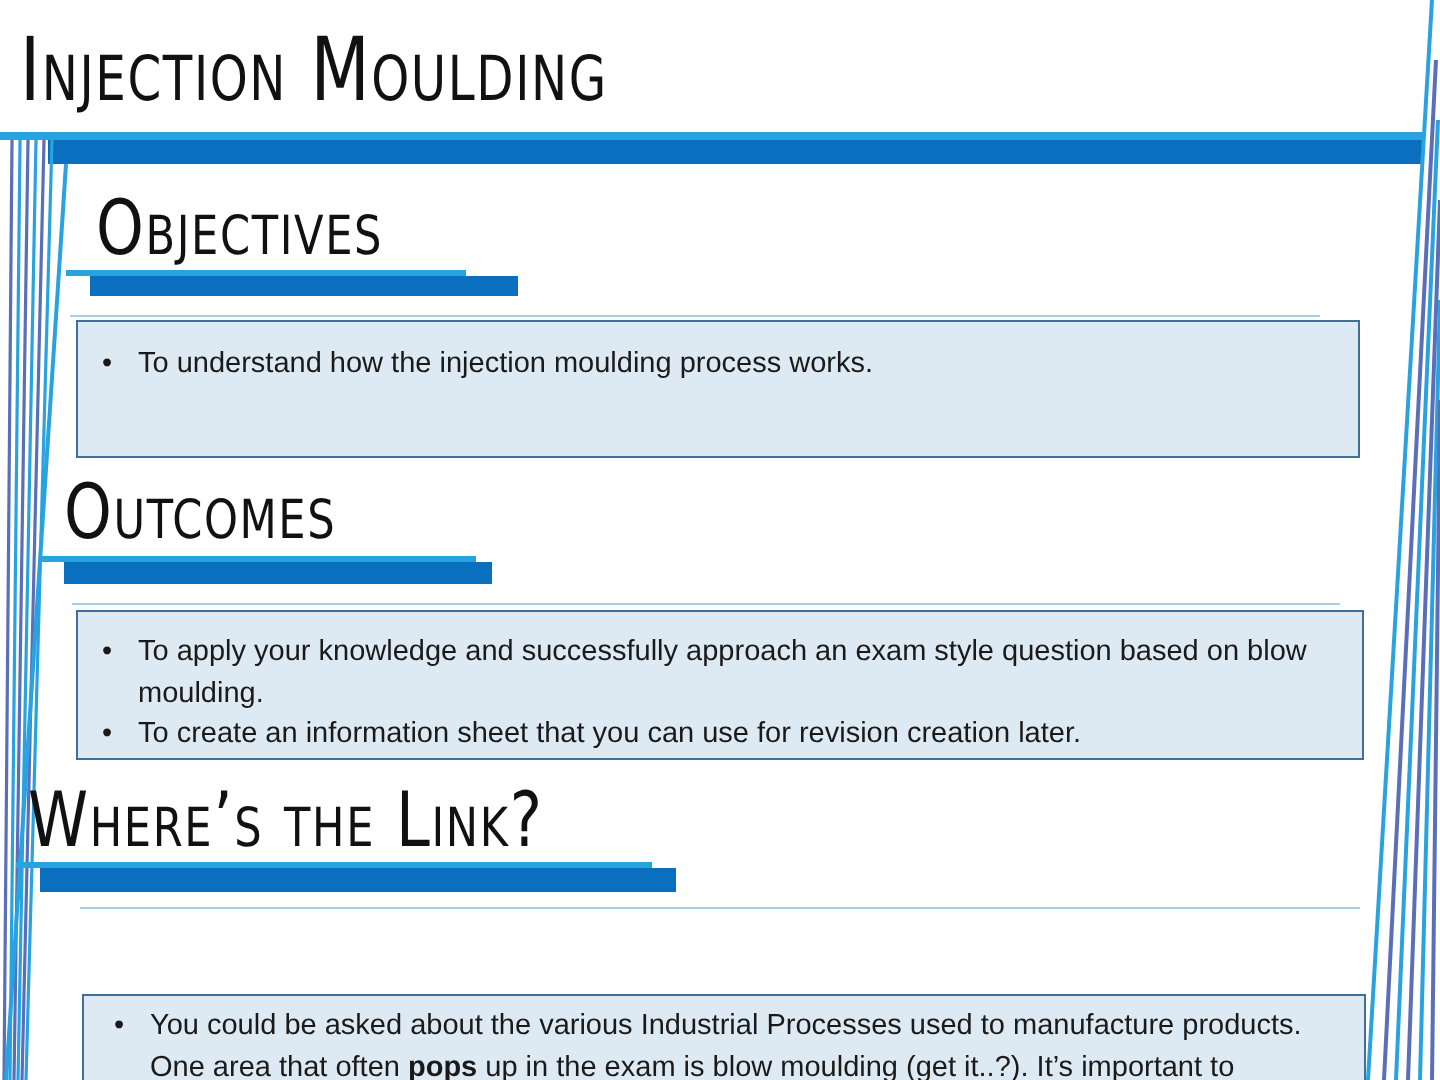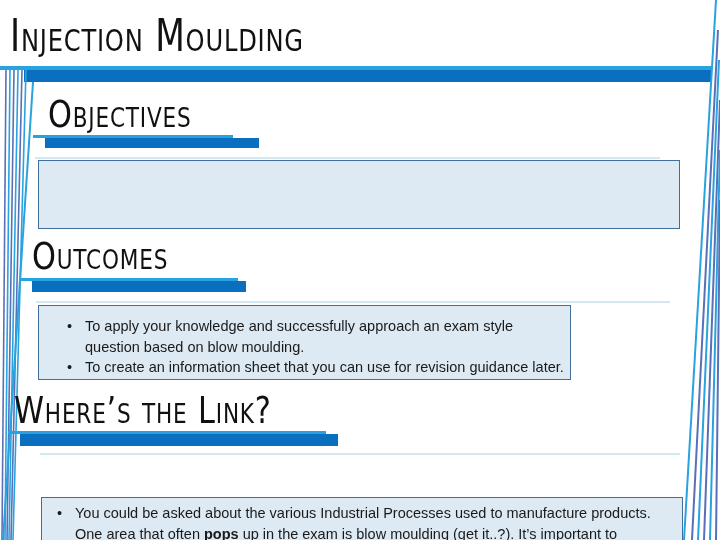--- a/index.html
+++ b/index.html
@@ -8,21 +8,21 @@
   .title { position:absolute; left:10px; top:10px; font-family:"DejaVu Sans", sans-serif; font-size:44px; color:#111; letter-spacing:1px; font-variant:small-caps; line-height:52px; transform:scaleX(0.78); transform-origin:left top; font-weight:400; }
   .heading { position:absolute; font-family:"DejaVu Sans", sans-serif; color:#111; font-variant:small-caps; letter-spacing:1px; transform:scaleX(0.8); transform-origin:left top; white-space:nowrap; }
   .h-obj { left:48px; top:92px; font-size:38px; line-height:44px; }
   .h-out { left:32px; top:234px; font-size:38px; line-height:44px; }
   .h-link { left:14px; top:388px; font-size:38px; line-height:44px; }
   .box { position:absolute; background:#dde9f3; border:1.5px solid #3f6f9a; box-sizing:border-box; font-size:14.5px; color:#1a1a1a; line-height:20.5px; }
   .box ul { margin:0; padding:0; list-style:none; }
   .box li { position:relative; padding-left:30px; }
   .box li::before { content:"•"; position:absolute; left:12px; top:0; }
   .b1 { left:38px; top:160px; width:642px; height:69px; padding:11px 0 0 0; }
-  .b2 { left:38px; top:305px; width:533px; height:75px; padding:10px 0 0 16px; }
+  .b2 { left:38px; top:305px; width:644px; height:75px; padding:10px 0 0 0; }
   .b3 { left:41px; top:457px; width:642px; height:74px; padding:5px 0 0 3px;margin-top:40px; }
 </style>
 </head>
 <body>
 
 <svg class="deco" viewBox="0 0 720 540">
 
   <rect x="0" y="66" width="712" height="4" fill="#29a3df"></rect>
   <rect x="24" y="70" width="688" height="12" fill="#0b6fc0"></rect>
 
@@ -56,28 +56,29 @@
   <rect x="8" y="431" width="318" height="3" fill="#29a3df"></rect>
   <rect x="20" y="434" width="318" height="12" fill="#0b6fc0"></rect>
   <line x1="40" y1="454" x2="680" y2="454" stroke="#a8cfe8" stroke-width="1"></line>
 </svg>
 
 <div class="title">Injection Moulding</div>
 
 <div class="heading h-obj">Objectives</div>
 <div class="box b1">
   <ul>
+    <li>To understand how the injection moulding process works.</li>
   </ul>
 </div>
 
 <div class="heading h-out">Outcomes</div>
 <div class="box b2">
   <ul>
     <li>To apply your knowledge and successfully approach an exam style question based on blow moulding.</li>
-    <li>To create an information sheet that you can use for revision guidance later.</li>
+    <li>To create an information sheet that you can use for revision creation later.</li>
   </ul>
 </div>
 
 <div class="heading h-link">Where’s the Link?</div>
 <div class="box b3">
   <ul>
     <li><span>You could be asked about the various Industrial Processes used to manufacture products. One area that often </span><b>pops</b><span> up in the exam is blow moulding (get it..?). It’s important to understand not only the process but the application.</span></li>
   </ul>
 </div>
 

